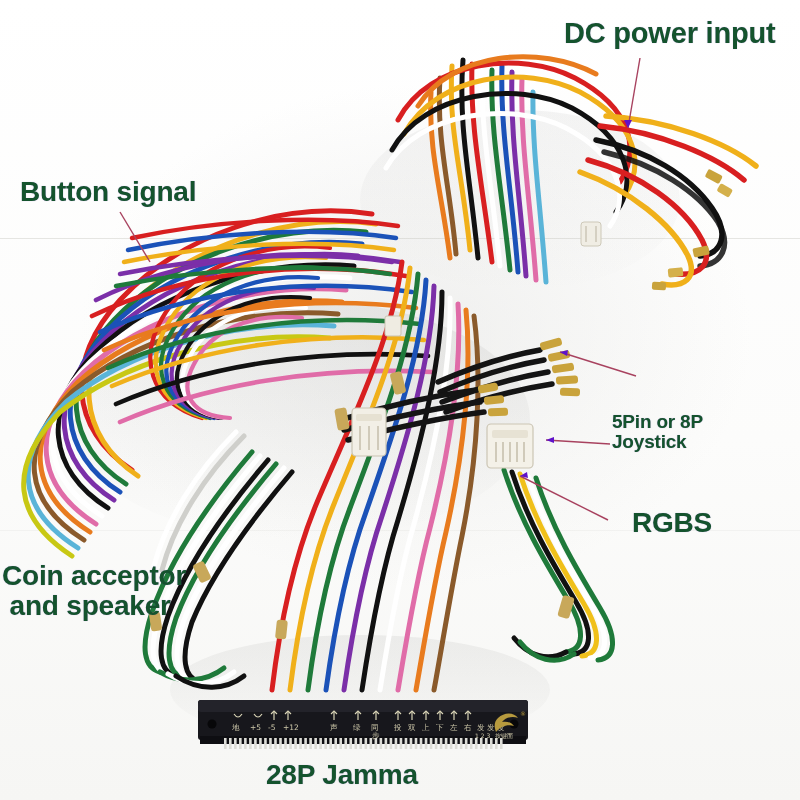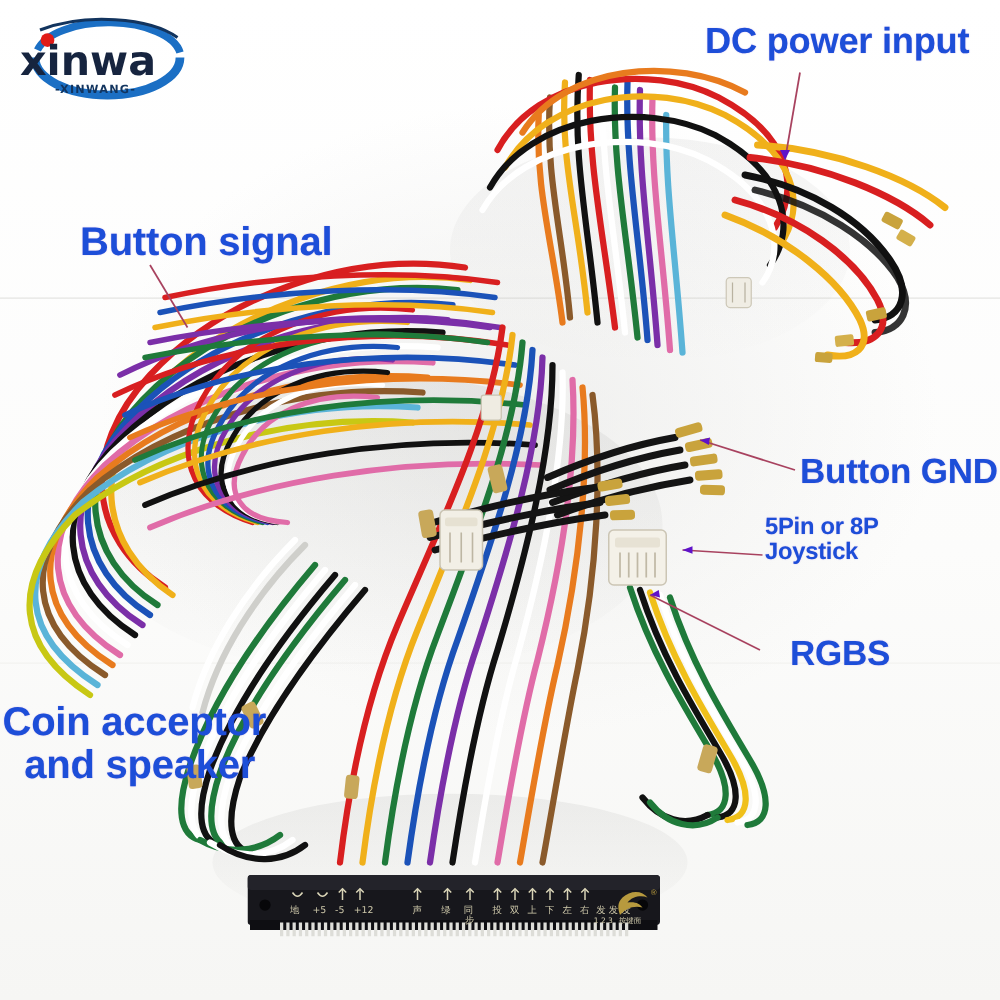--- a/index.html
+++ b/index.html
@@ -37,21 +37,21 @@
     left: 8px;
     top: 6px;
     width: 160px;
     height: 84px;
   }
   .logo svg { display:block; }
 
   
   .label {
     position: absolute;
-    color: #1d4ed8;
+    color: #14532d;
     font-family: "Liberation Sans", sans-serif;
     font-weight: 600;
     letter-spacing: -0.2px;
     white-space: pre;
     line-height: 1.06;
     text-shadow: 0 0 1px rgba(95,18,201,0.35);
   }
 
   
   .leaders {
@@ -418,44 +418,29 @@
       <path d="M608,520 L520,476"></path>
     </g>
     <g fill="#5f12c9">
       <path d="M628,128 l-4,-8 l8,0 z"></path>
       <path d="M546,440 l8,-3 l0,6 z"></path>
       <path d="M520,476 l7,-4 l1,6 z"></path>
       <path d="M560,352 l8,-2 l-1,6 z"></path>
     </g>
   </svg>
 
-  <div class="logo">
-    <svg width="160" height="84" viewBox="0 0 160 84">
-
-      <ellipse cx="78" cy="40" rx="58" ry="30" fill="none" stroke="#1b6fc4" stroke-width="7"></ellipse>
-      <path d="M20,40 a58,30 0 0 1 116,0" fill="none" stroke="#ffffff" stroke-width="9"></path>
-      <path d="M22,34 a58,28 0 0 1 114,2" fill="none" stroke="#1b6fc4" stroke-width="6"></path>
-      <path d="M24,18 C60,4 112,8 134,24" fill="none" stroke="#12345e" stroke-width="2.4"></path>
-
-      <circle cx="30" cy="26" r="5.5" fill="#e01b18"></circle>
-
-      <text x="8" y="54" font-family="'DejaVu Sans', sans-serif" font-size="33" font-weight="bold" fill="#16243f">xinwa</text>
-
-      <text x="36" y="68" font-family="'DejaVu Sans', sans-serif" font-size="9" font-weight="bold" fill="#12345e" letter-spacing="1">-XINWANG-</text>
-    </svg>
-  </div>
 
   <div class="label" style="left:564px; top:18px;  font-size:29px;">DC power input</div>
 
-  <div class="label" style="left:20px;  top:177px; font-size:32px;margin-left:44px;">Button signal</div>
-
-  <div class="label" style="left:640px; top:362px; font-size:28px;">Button GND</div>
+  <div class="label" style="left:20px;  top:177px; font-size:28px;">Button signal</div>
+
 
   <div class="label" style="left:612px; top:412px; font-size:19px;">5Pin or 8P
 Joystick</div>
 
   <div class="label" style="left:612px; top:508px; font-size:28px;margin-left:20px;">RGBS</div>
 
-  <div class="label" style="left:2px;   top:561px; font-size:32px;text-align:center;">Coin acceptor
+  <div class="label" style="left:2px;   top:561px; font-size:28px;">Coin acceptor
  and speaker</div>
 
+  <div class="label" style="left:266px; top:760px; font-size:28px;">28P Jamma</div>
 
 </div>
 
 </body></html>

